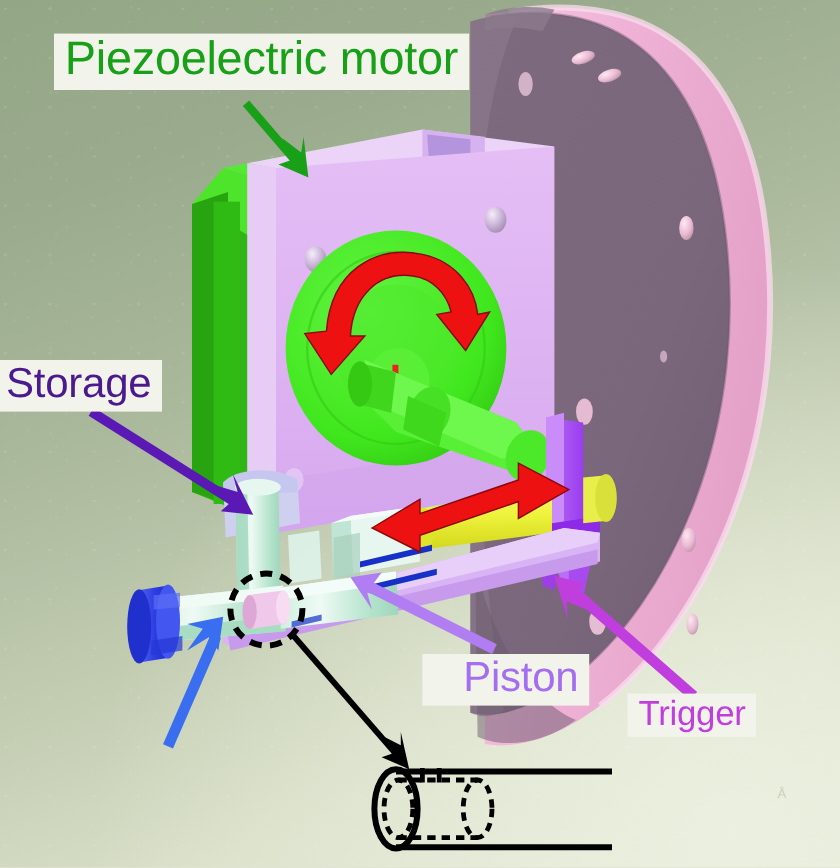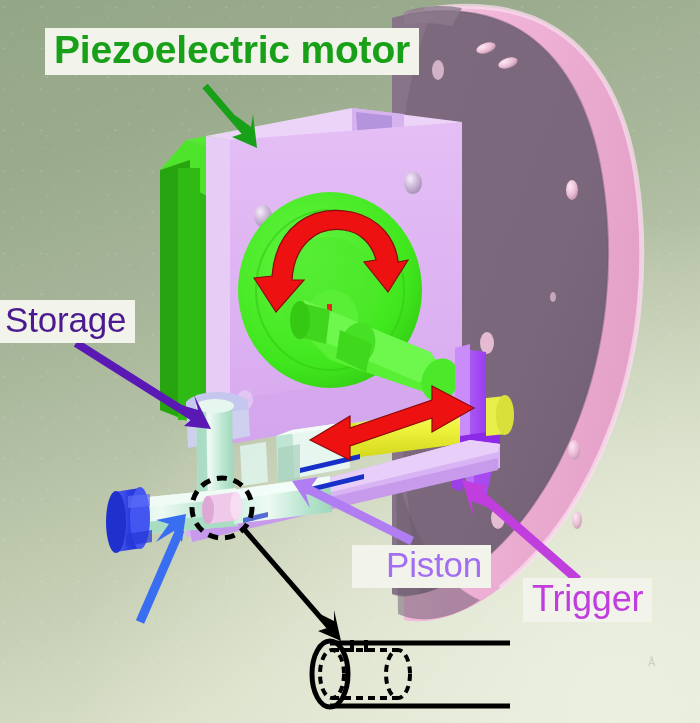--- a/index.html
+++ b/index.html
@@ -30,25 +30,25 @@
 
   
   .label{
     position:absolute;
     background:#f2f4ec;
     padding:2px 9px 4px 9px;
     line-height:1.05;
     white-space:nowrap;
     letter-spacing:-0.2px;
   }
-  .lab-piezo{left:45px;top:28px;font-size:39px;color:#18a018;font-weight:700;}
+  .lab-piezo{left:45px;top:28px;font-size:39px;color:#18a018;font-weight:400;}
   .lab-storage{left:-4px;top:300px;font-size:35px;color:#4b1a8f;font-weight:400;}
   .lab-injection{left:26px;top:627px;font-size:35px;color:#3a6ef0;font-weight:400;}
   .lab-piston{left:352px;top:545px;font-size:35px;color:#a46ef0;font-weight:400;padding-left:34px;}
-  .lab-trigger{left:523px;top:578px;font-size:36px;color:#c13ede;font-weight:400;}
+  .lab-trigger{left:523px;top:578px;font-size:29px;color:#c13ede;font-weight:400;}
 
   .watermark{
     position:absolute;left:648px;top:656px;
     font-size:11px;color:rgba(160,170,140,.45);
     letter-spacing:1px;
   }
 
   
   svg.layer{position:absolute;left:0;top:0;width:700px;height:723px;overflow:visible;}
   svg.layer.front{pointer-events:none;}

